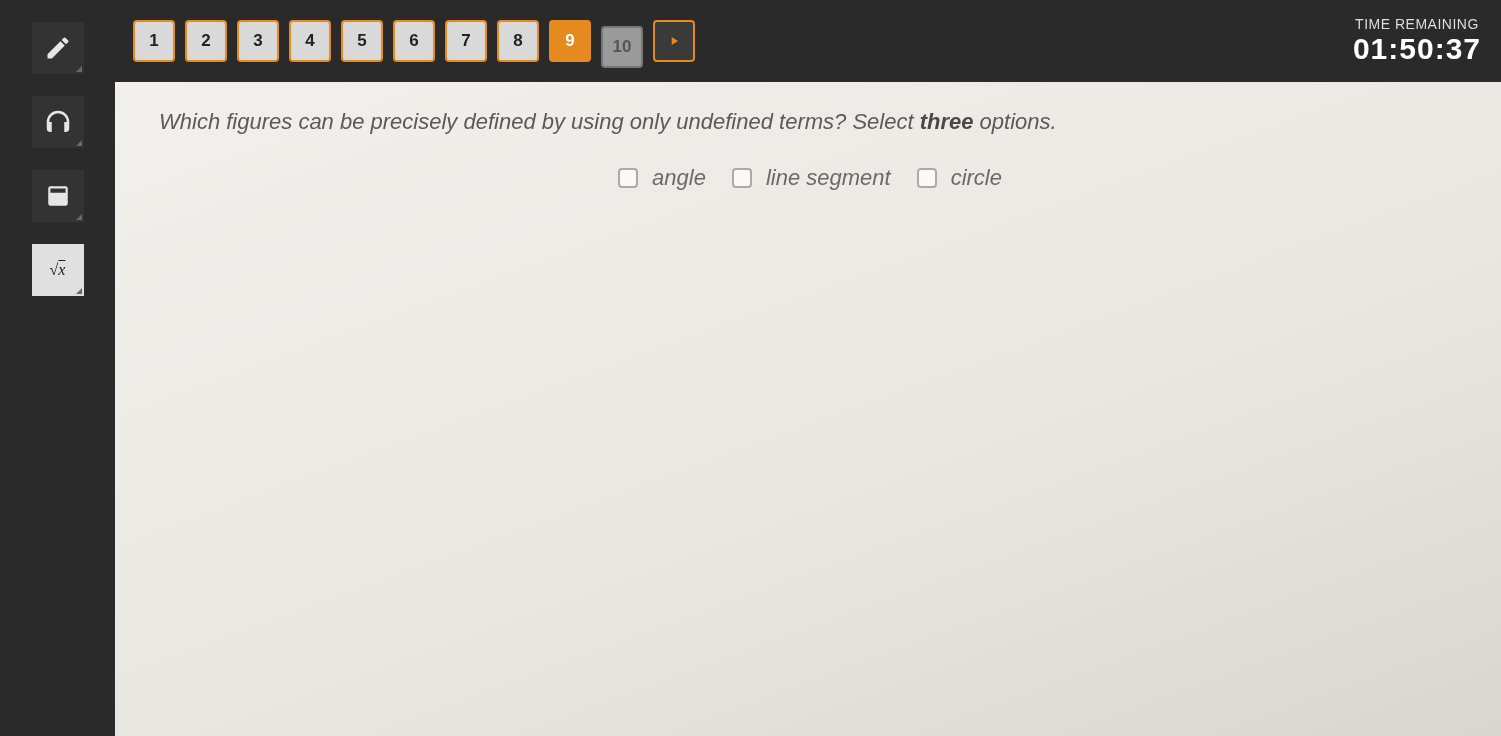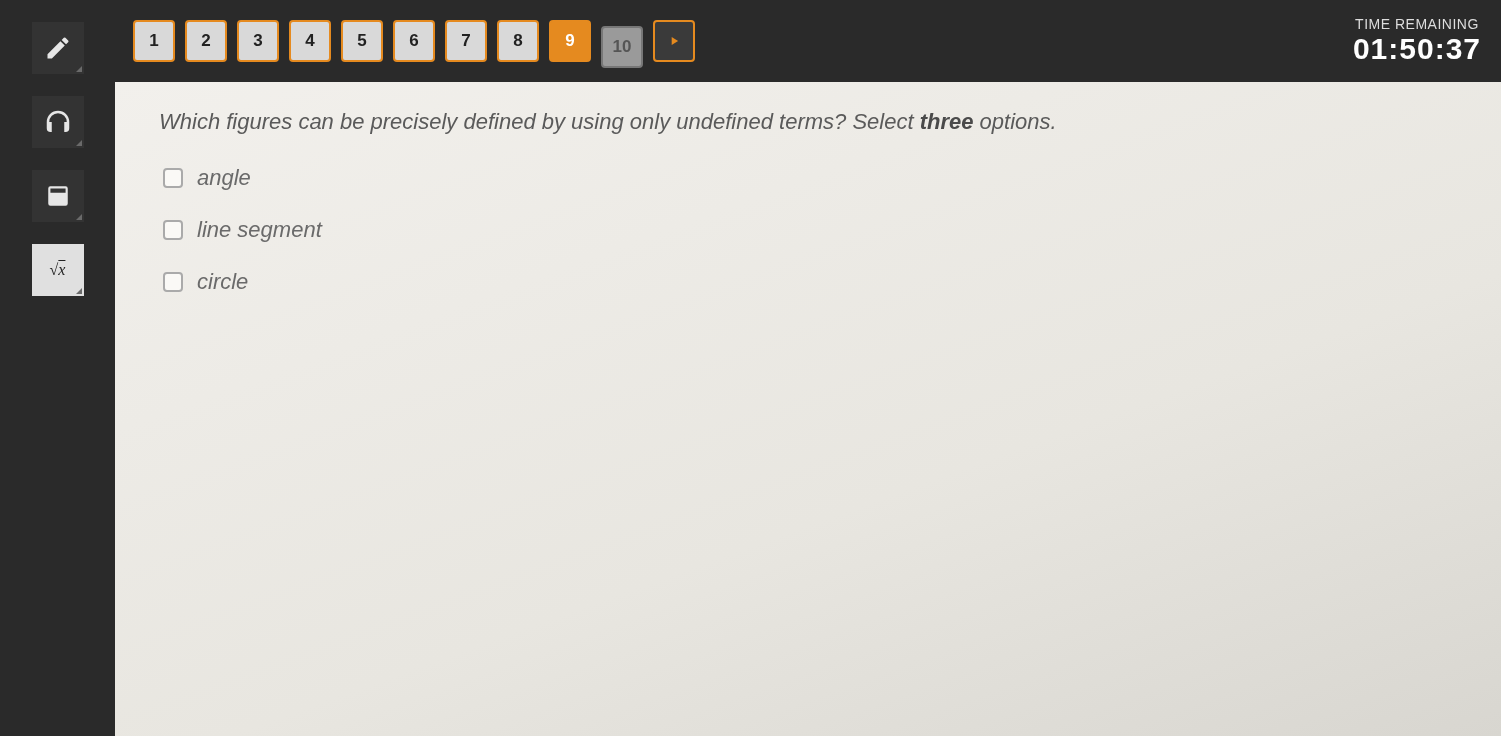--- a/index.html
+++ b/index.html
@@ -127,23 +127,24 @@
   }
   .question {
     font-size: 22px;
     color: #5a5a5a;
     margin-bottom: 28px;
     line-height: 1.3;
   }
   .question .bold { font-weight: bold; color: #4a4a4a; }
   .options {
     display: flex;
-    flex-direction: column;
+    flex-direction: row;
     gap: 26px;
     padding-left: 4px;
+    justify-content: center;
   }
   .option {
     display: flex;
     align-items: center;
     gap: 14px;
     cursor: pointer;
   }
   .checkbox {
     width: 20px;
     height: 20px;

